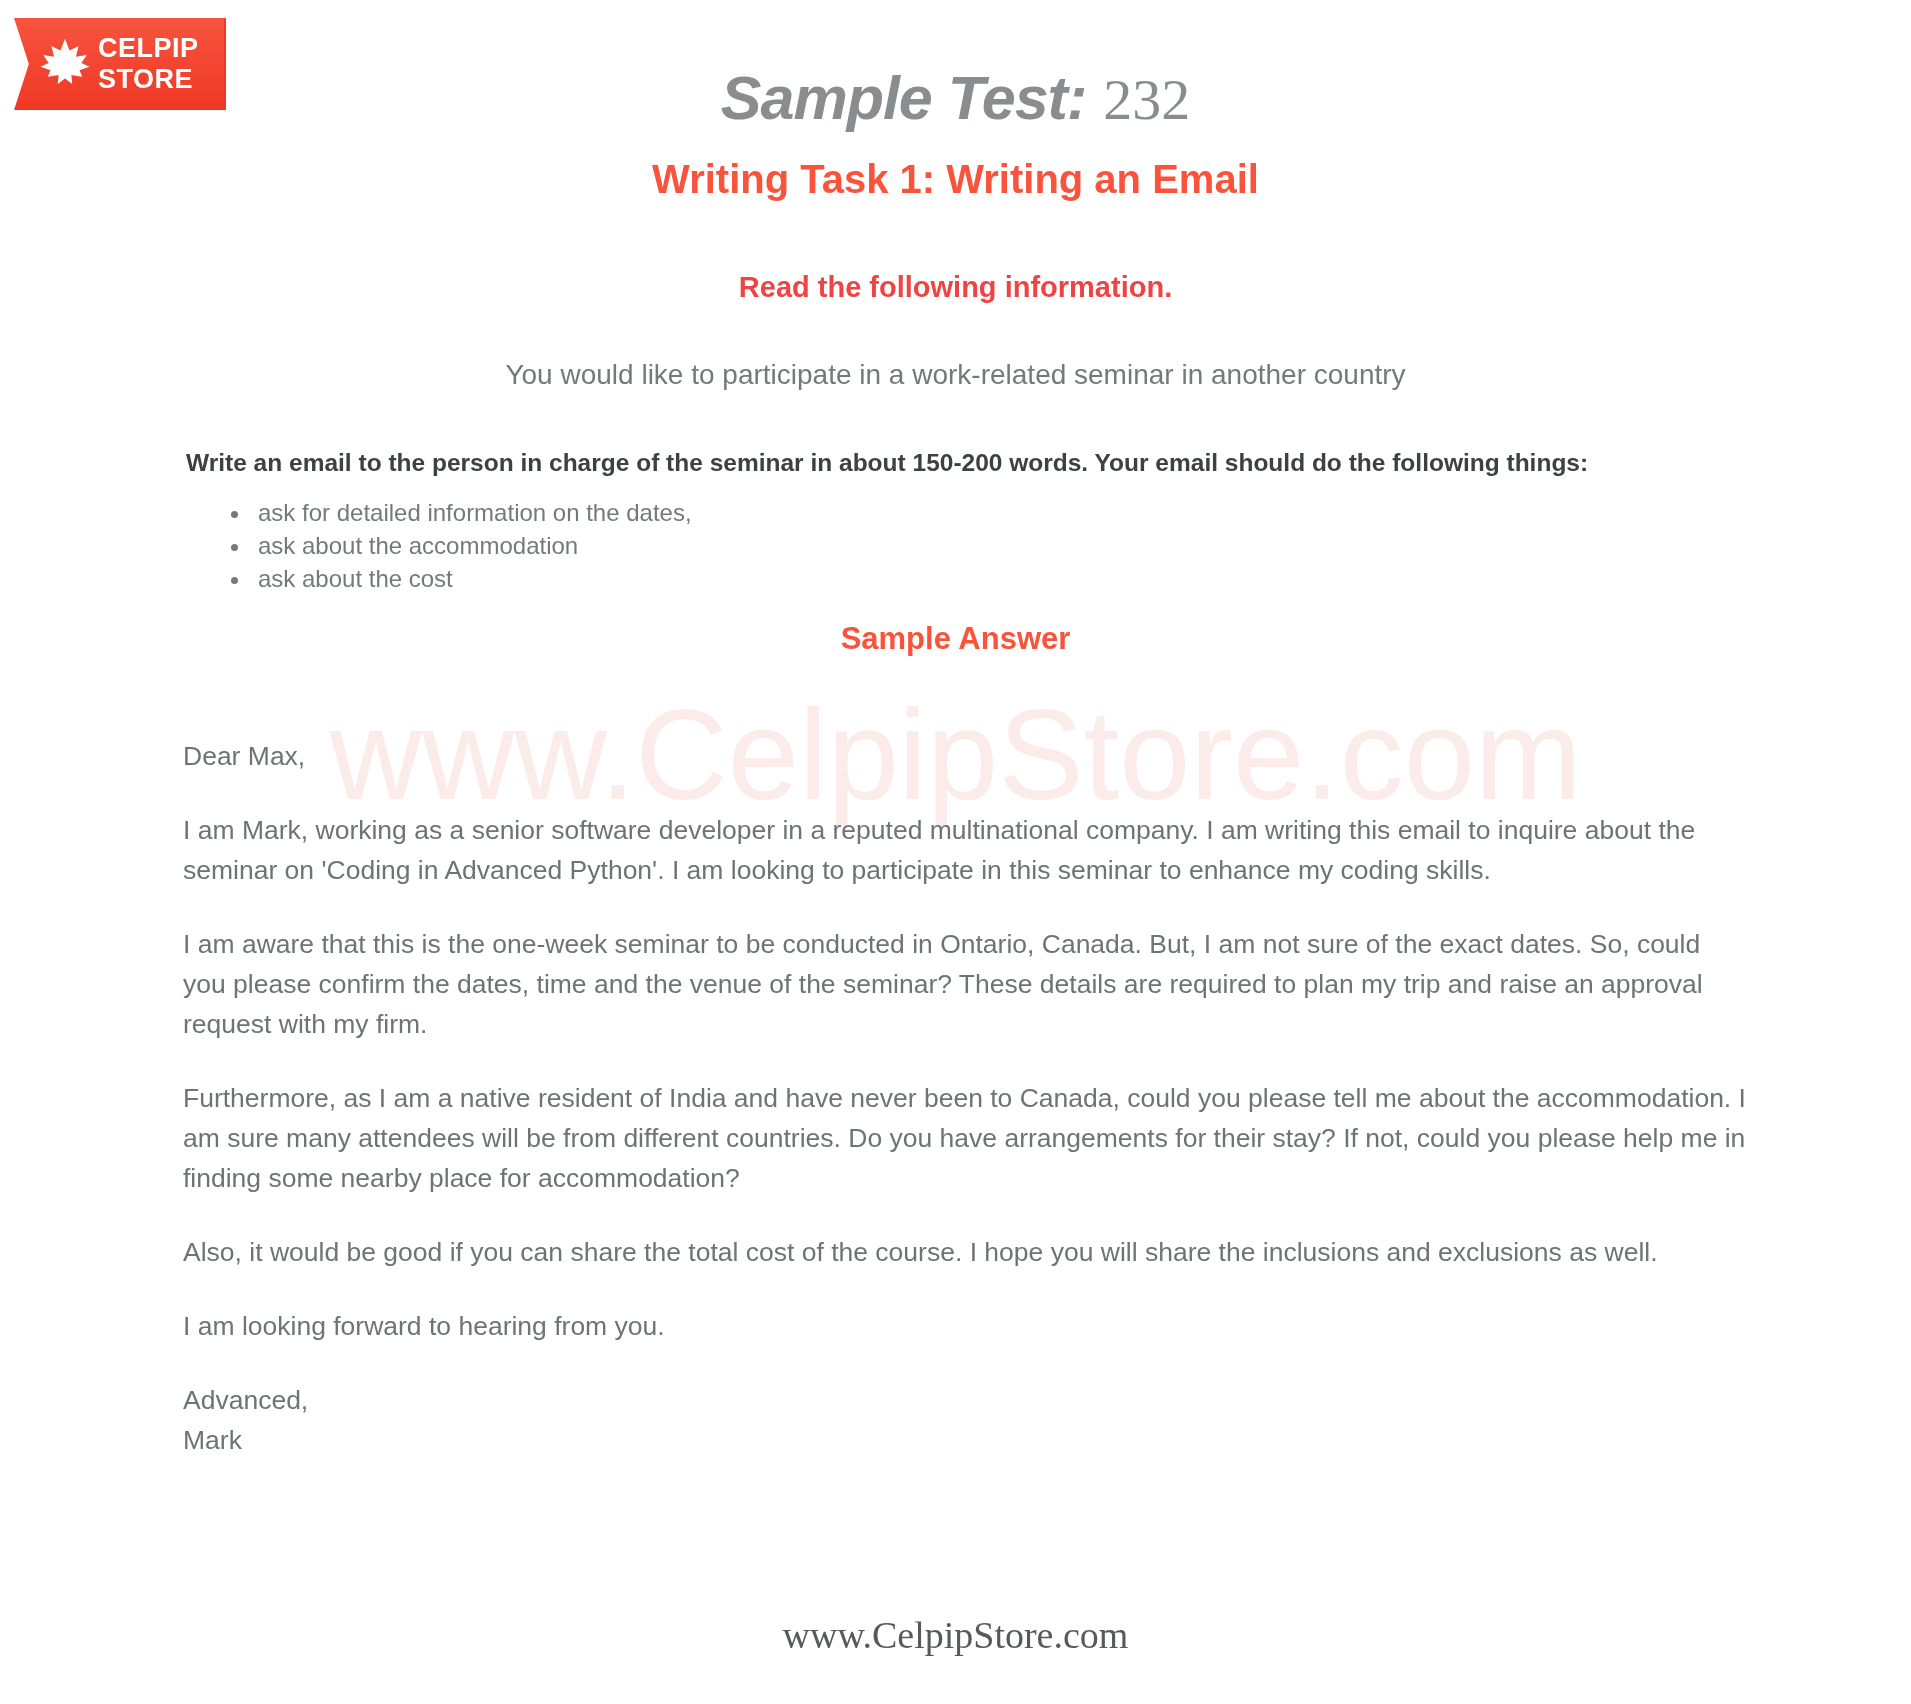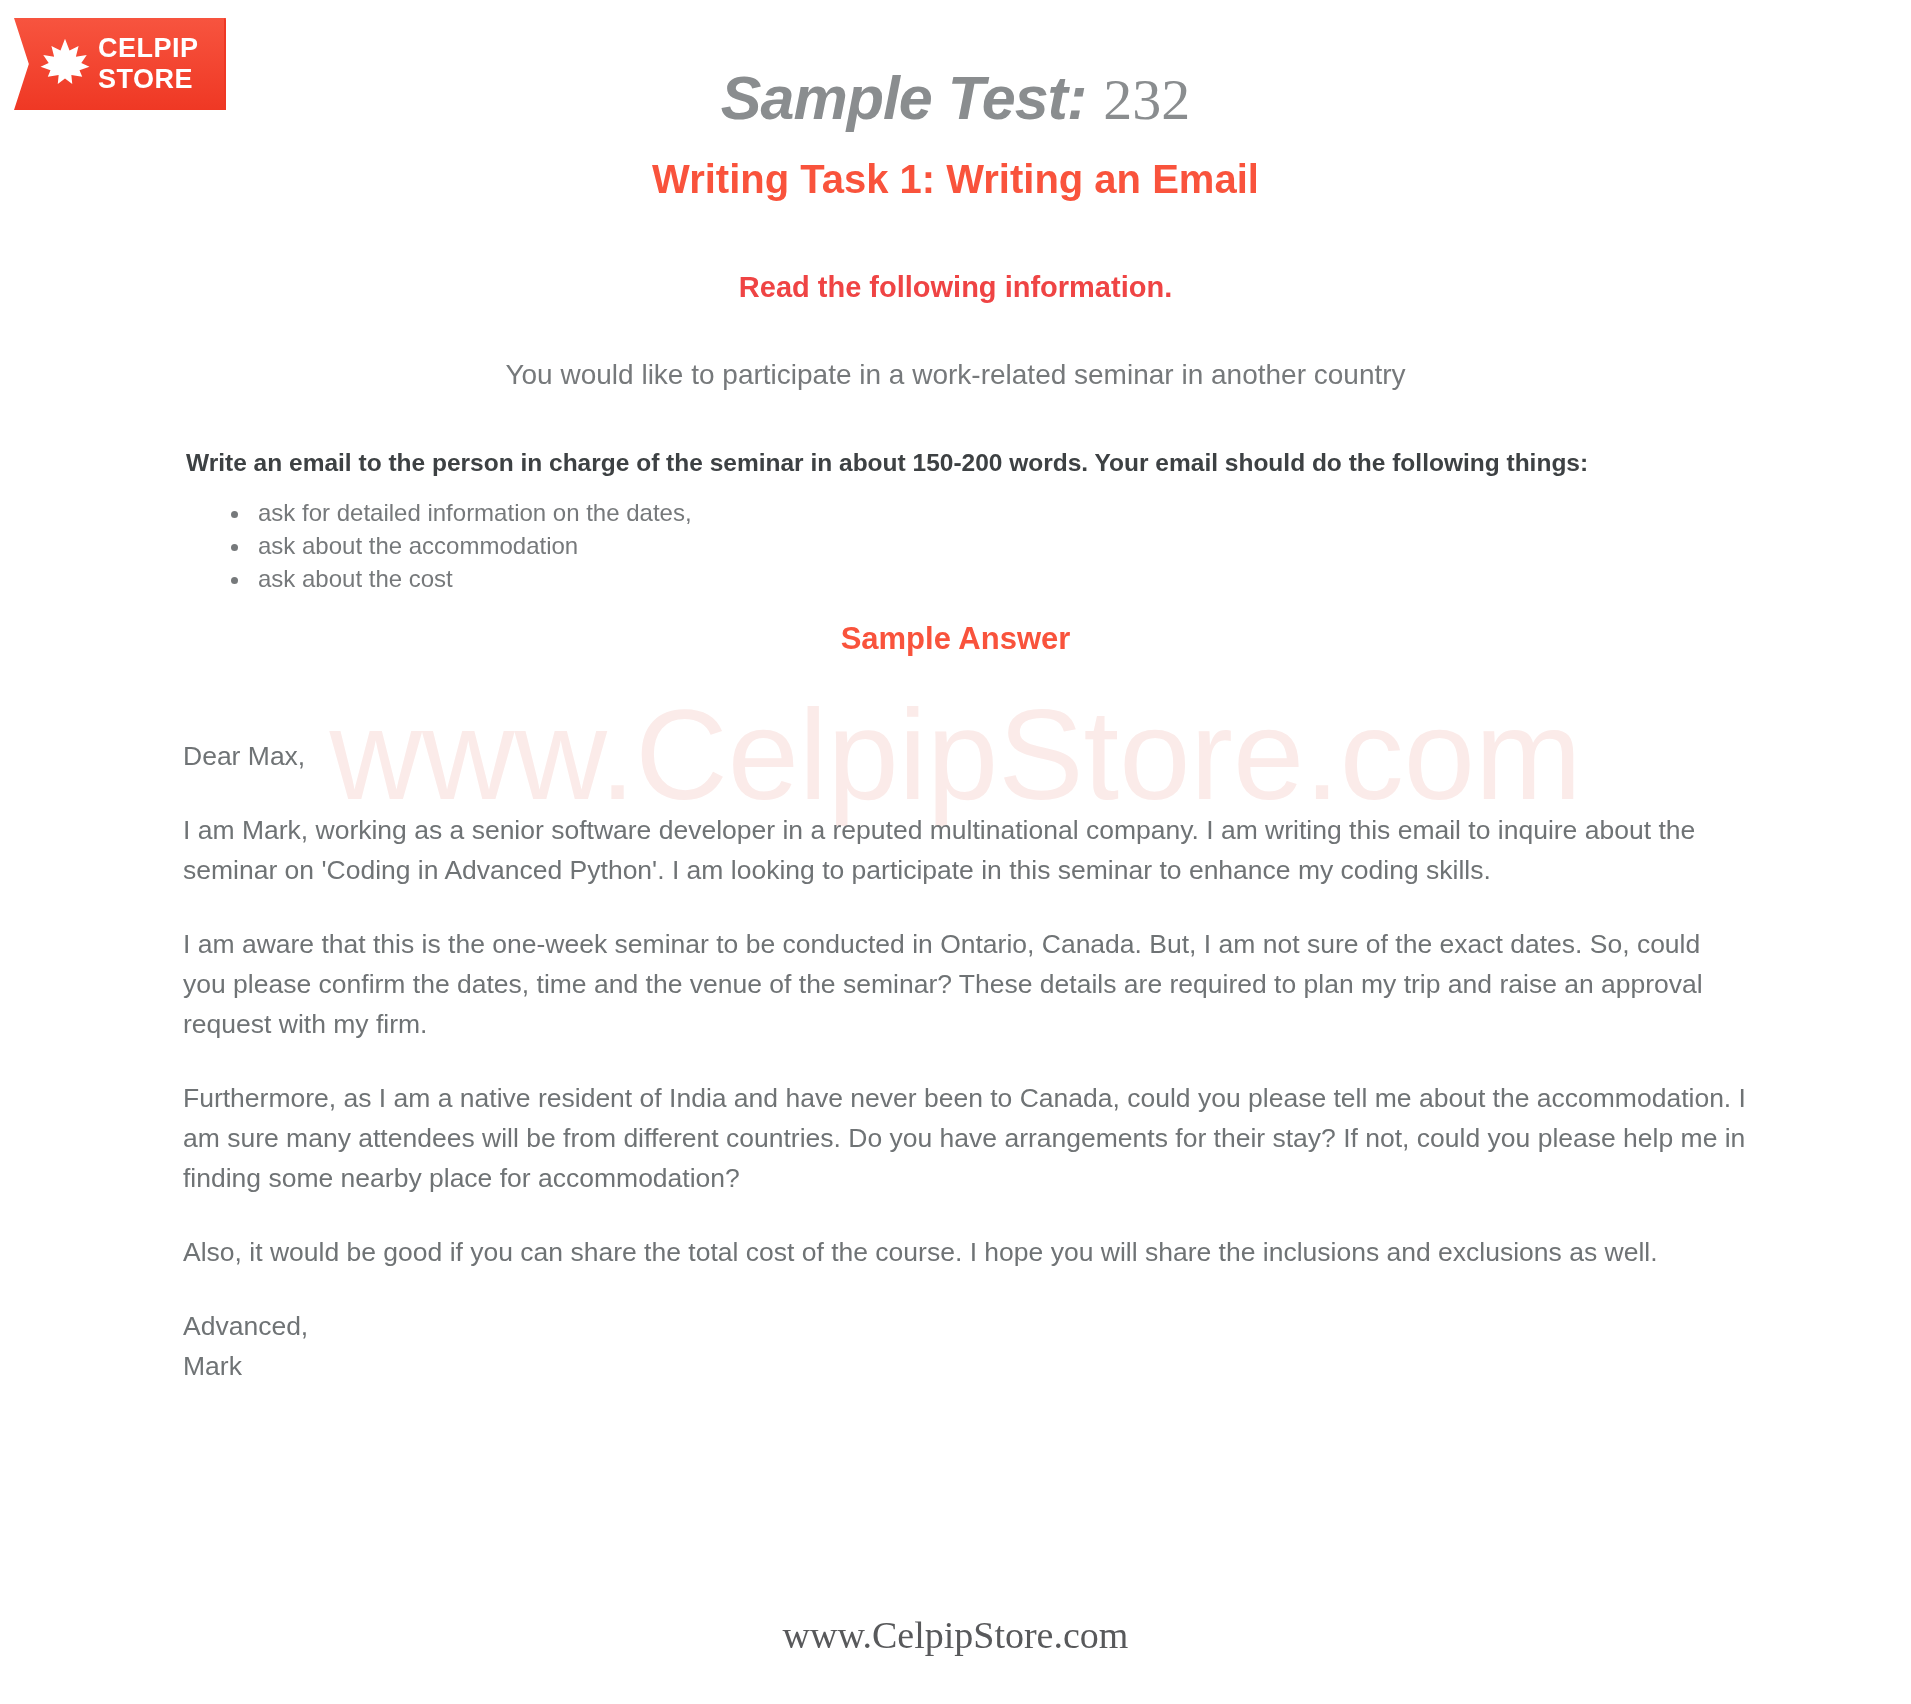--- a/index.html
+++ b/index.html
@@ -239,17 +239,18 @@
 <div class="sample-answer-label">Sample Answer</div>
 
 <div class="watermark">www.CelpipStore.com</div>
 
 <div class="letter">
   <p class="salutation">Dear Max,</p>
   <p>I am Mark, working as a senior software developer in a reputed multinational company. I am writing this email to inquire about the seminar on 'Coding in Advanced Python'. I am looking to participate in this seminar to enhance my coding skills.</p>
   <p>I am aware that this is the one-week seminar to be conducted in Ontario, Canada. But, I am not sure of the exact dates. So, could you please confirm the dates, time and the venue of the seminar? These details are required to plan my trip and raise an approval request with my firm.</p>
   <p>Furthermore, as I am a native resident of India and have never been to Canada, could you please tell me about the accommodation. I am sure many attendees will be from different countries. Do you have arrangements for their stay? If not, could you please help me in finding some nearby place for accommodation?</p>
   <p>Also, it would be good if you can share the total cost of the course. I hope you will share the inclusions and exclusions as well.</p>
+  <p>I am looking forward to hearing from you.</p>
   <p class="tight">Advanced,</p>
   <p class="tight">Mark</p>
 </div>
 
 <div class="footer">www.CelpipStore.com</div>
 
 </body></html>

